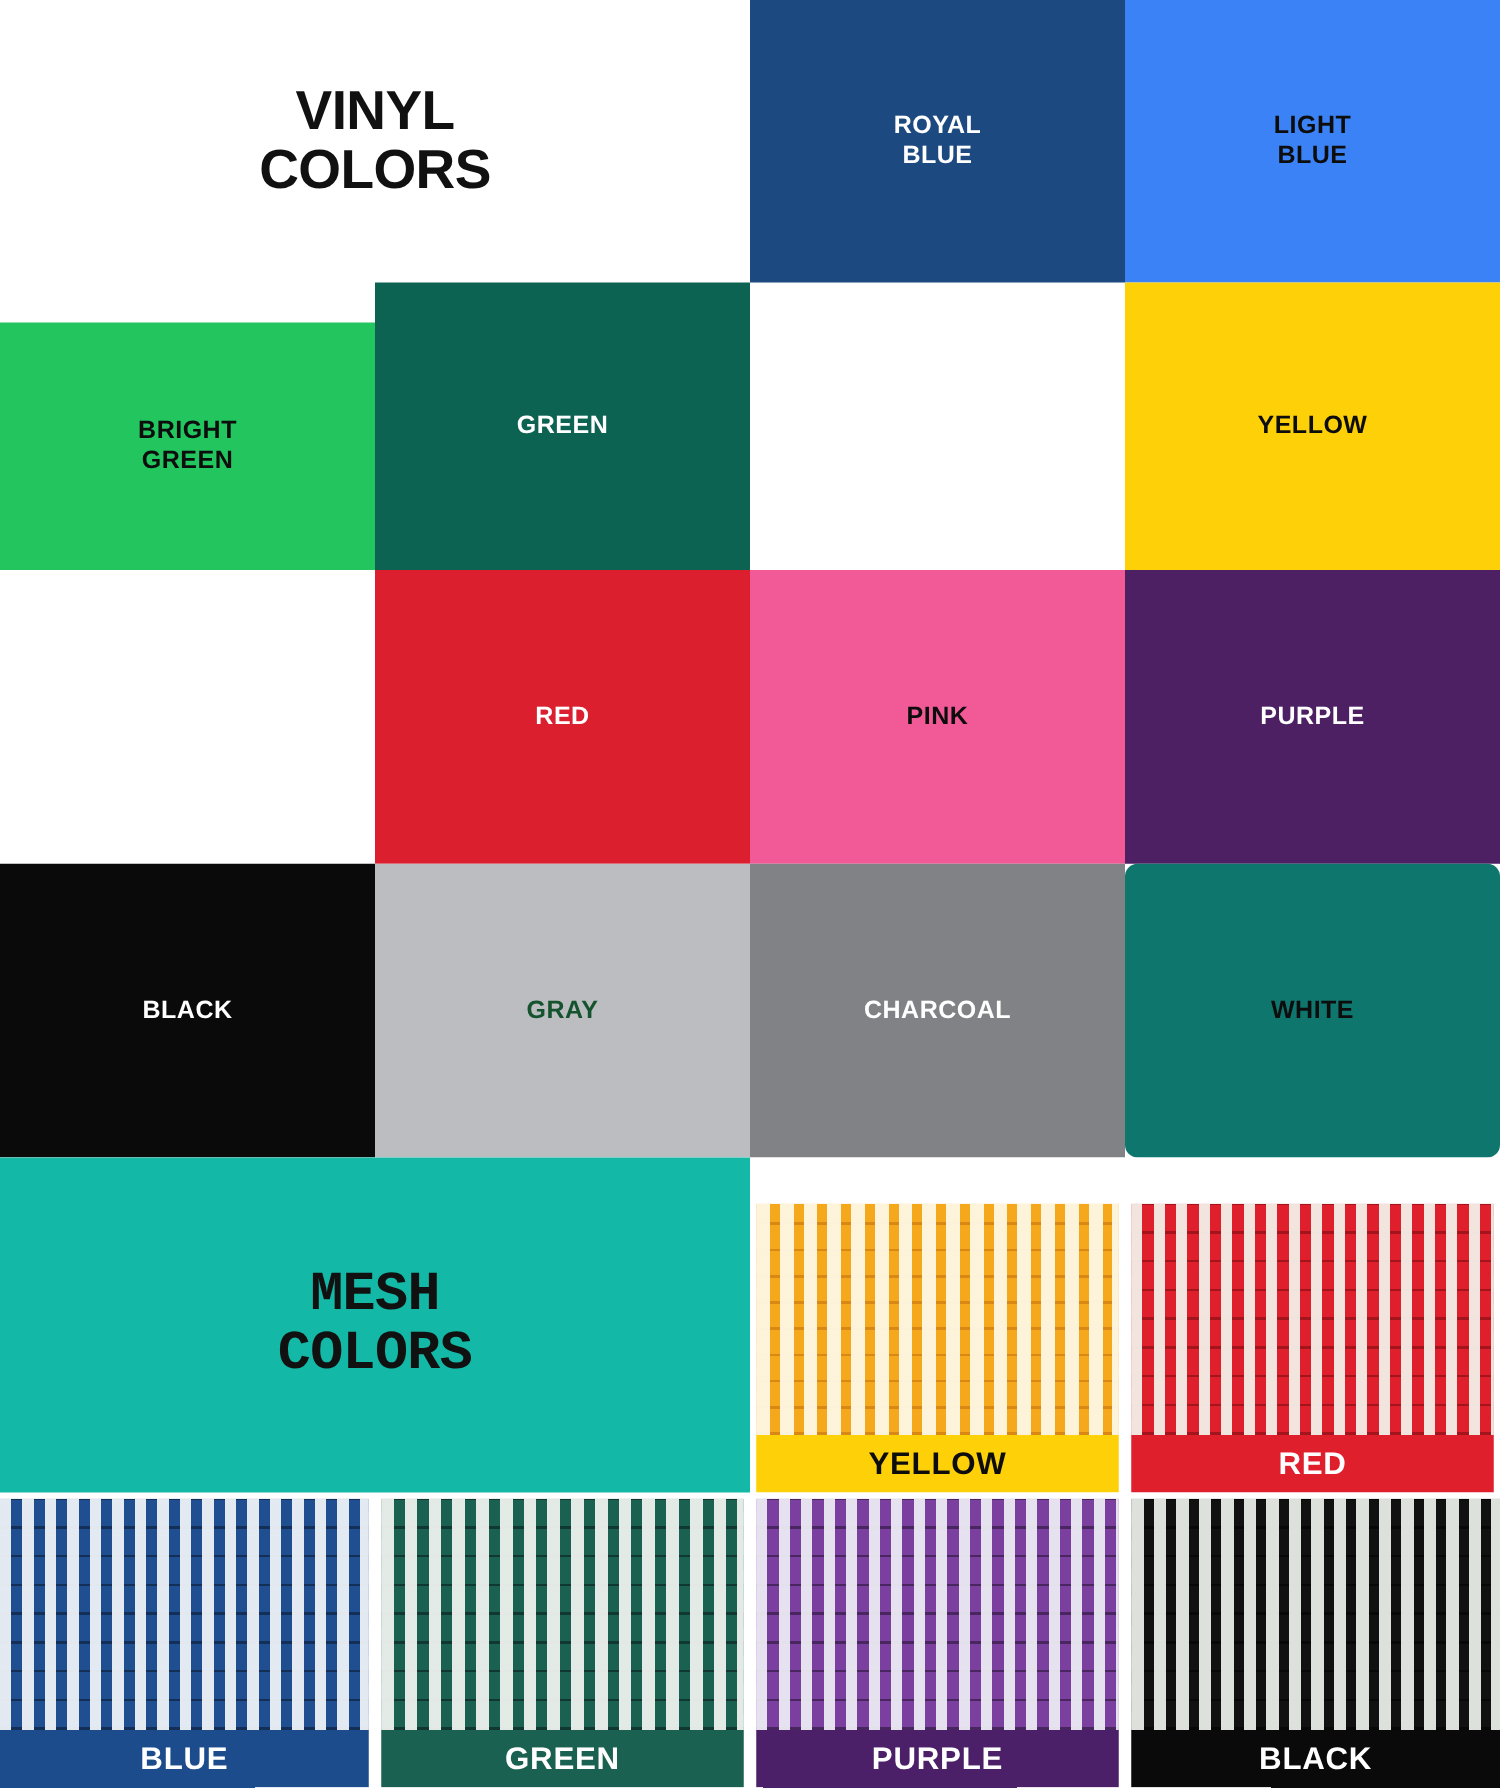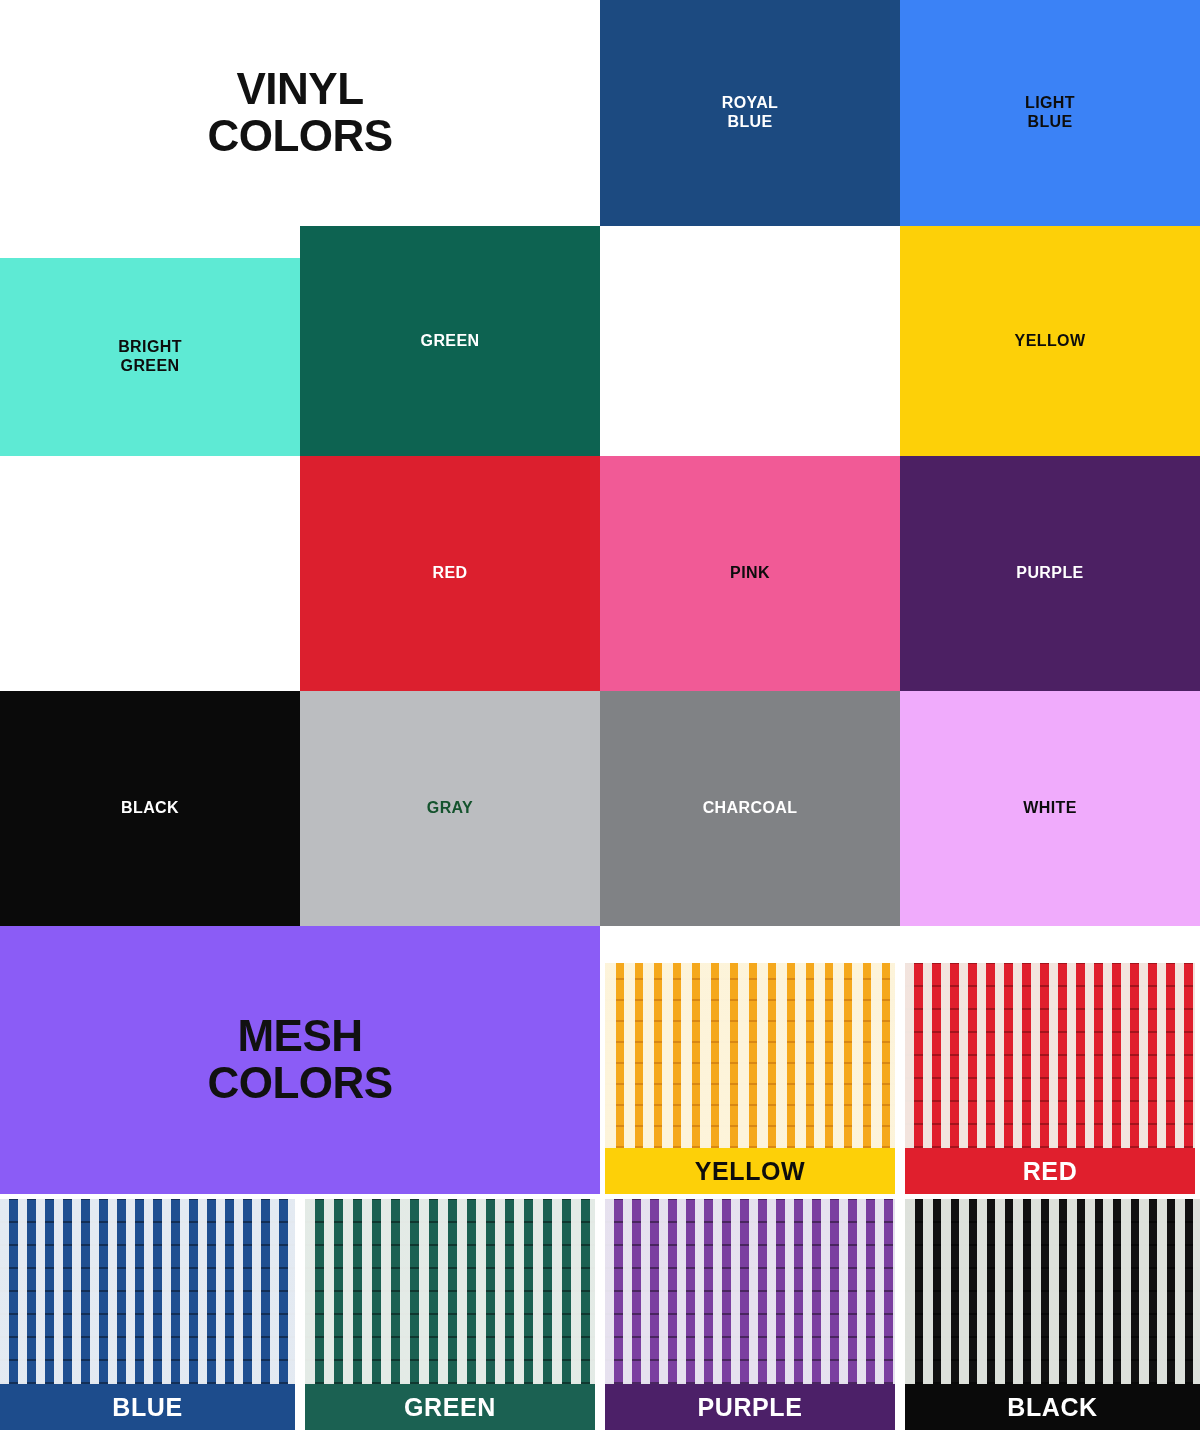--- a/index.html
+++ b/index.html
@@ -39,21 +39,21 @@
   .swatch {
     position: relative;
     display: flex;
     align-items: center;
     justify-content: center;
     text-align: center;
   }
 
   .swatch-label {
     font-weight: 700;
-    font-size: 16px;
+    font-size: 20px;
     letter-spacing: 0.4px;
     line-height: 1.18;
     text-transform: uppercase;
     white-space: pre-line;
   }
 
   
   .section-title-cell {
     grid-column: 1 / span 2;
     grid-row: 1;
@@ -87,24 +87,25 @@
     width: 1200px;
     height: 504px;
     display: grid;
     grid-template-columns: 300px 300px 300px 300px;
     grid-template-rows: 268px 236px;
   }
 
   .mesh-title-cell {
     grid-column: 1 / span 2;
     grid-row: 1;
-    background: #8b5cf6;
+    background: #14b8a6;
     display: flex;
     align-items: center;
     justify-content: center;
+    font-family: Liberation Mono, monospace;
   }
 
   .mesh-cell {
     position: relative;
     overflow: hidden;
     display: flex;
     flex-direction: column;
     justify-content: flex-end;
   }
 
@@ -162,21 +163,21 @@
 
       <div class="swatch" style="grid-row:1; grid-column:3; background:#1c4a80;">
         <span class="swatch-label" style="color:#ffffff;">ROYAL
 BLUE</span>
       </div>
       <div class="swatch" style="grid-row:1; grid-column:4; background:#3b82f6;">
         <span class="swatch-label" style="color:#0d0d0d;">LIGHT
 BLUE</span>
       </div>
 
-      <div class="swatch" style="grid-row:2; grid-column:1; background:#5eead4;margin-top:32px;">
+      <div class="swatch" style="grid-row:2; grid-column:1; background:#22c55e;margin-top:32px;">
         <span class="swatch-label" style="color:#0d0d0d;">BRIGHT
 GREEN</span>
       </div>
       <div class="swatch" style="grid-row:2; grid-column:2; background:#0d6351;">
         <span class="swatch-label" style="color:#ffffff;">GREEN</span>
       </div>
       <div class="swatch" style="grid-row:2; grid-column:4; background:#fdd008;">
         <span class="swatch-label" style="color:#0d0d0d;">YELLOW</span>
       </div>
 
@@ -192,21 +193,21 @@
 
       <div class="swatch" style="grid-row:4; grid-column:1; background:#0a0a0a;">
         <span class="swatch-label" style="color:#ffffff;">BLACK</span>
       </div>
       <div class="swatch" style="grid-row:4; grid-column:2; background:#bbbdc0;">
         <span class="swatch-label" style="color:#14532d;">GRAY</span>
       </div>
       <div class="swatch" style="grid-row:4; grid-column:3; background:#808285;">
         <span class="swatch-label" style="color:#ffffff;">CHARCOAL</span>
       </div>
-      <div class="swatch" style="grid-row:4; grid-column:4; background:#f0abfc;">
+      <div class="swatch" style="grid-row:4; grid-column:4; background:#0f766e;border-radius:10px;">
         <span class="swatch-label" style="color:#0d0d0d;">WHITE</span>
       </div>
 
     </div>
   </section>
 
   <section class="mesh-section">
     <div class="mesh-grid">
 
       <div class="mesh-title-cell">

